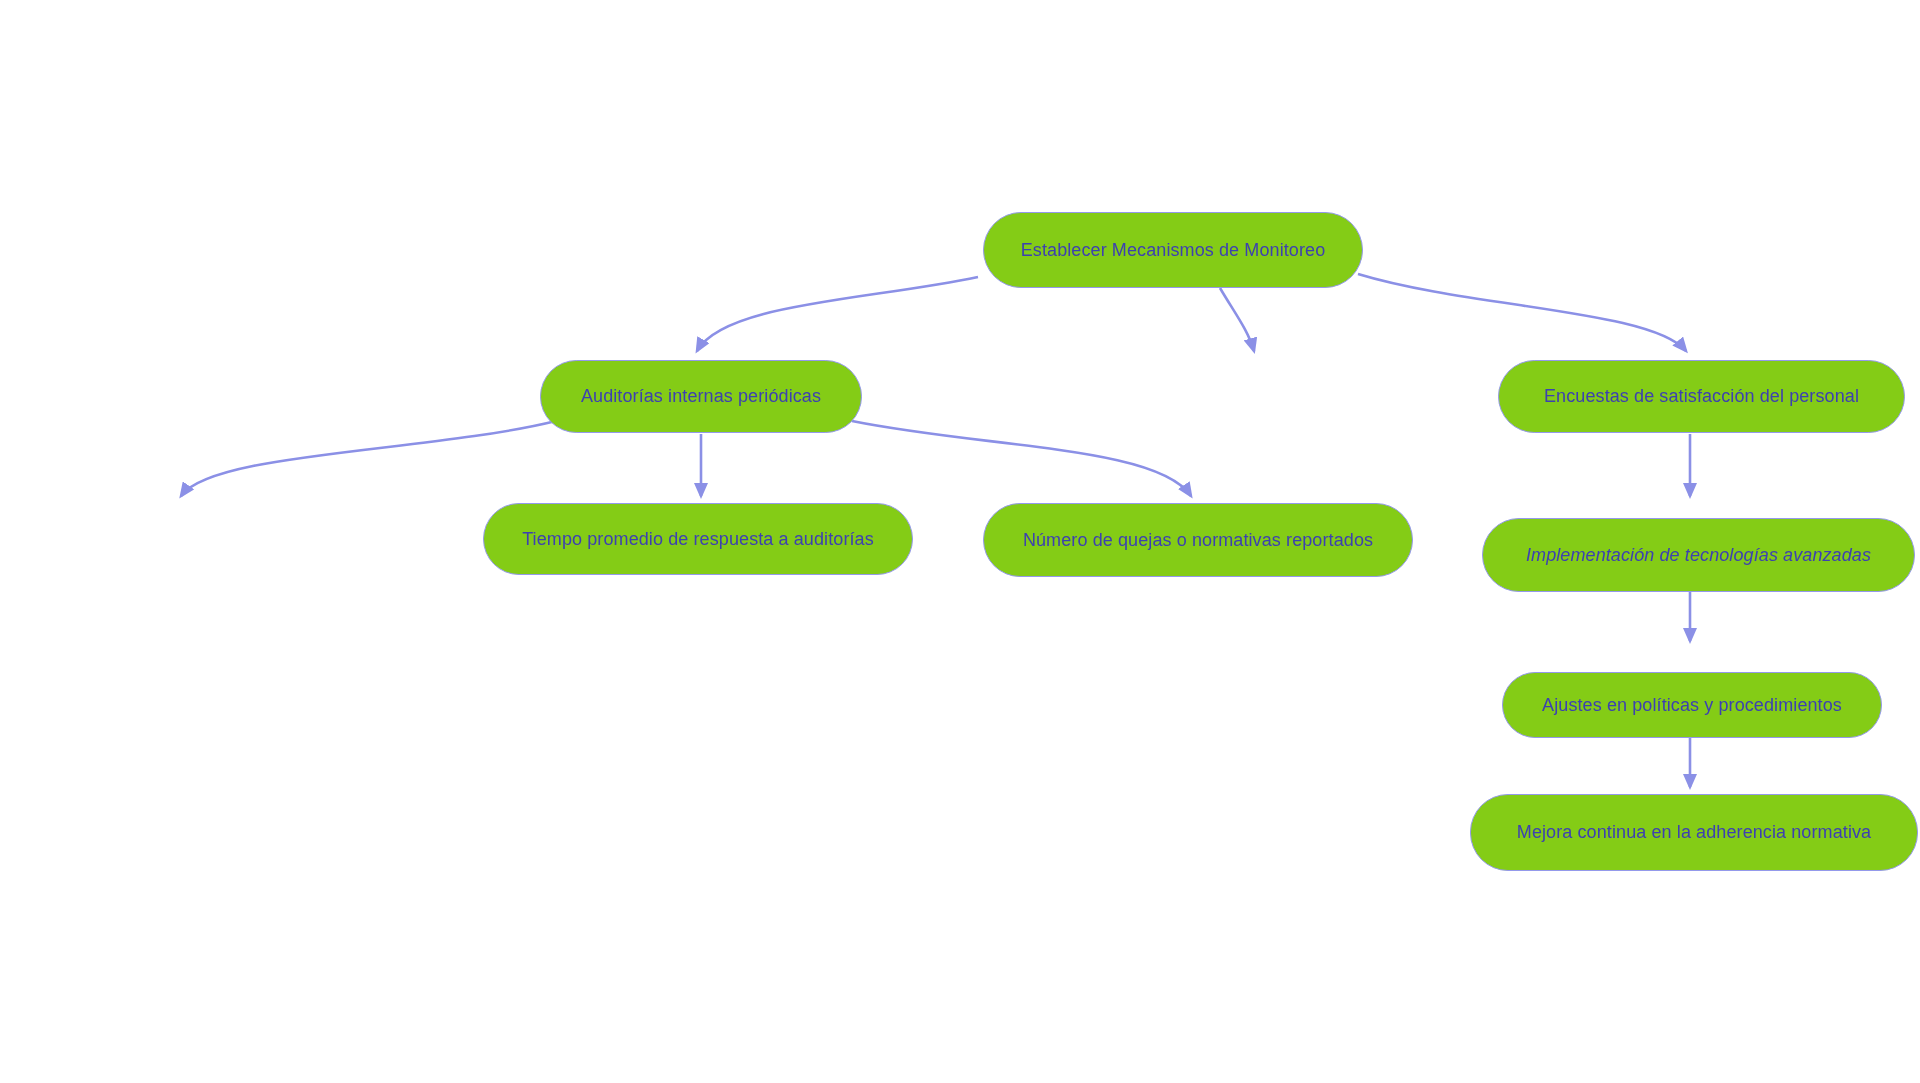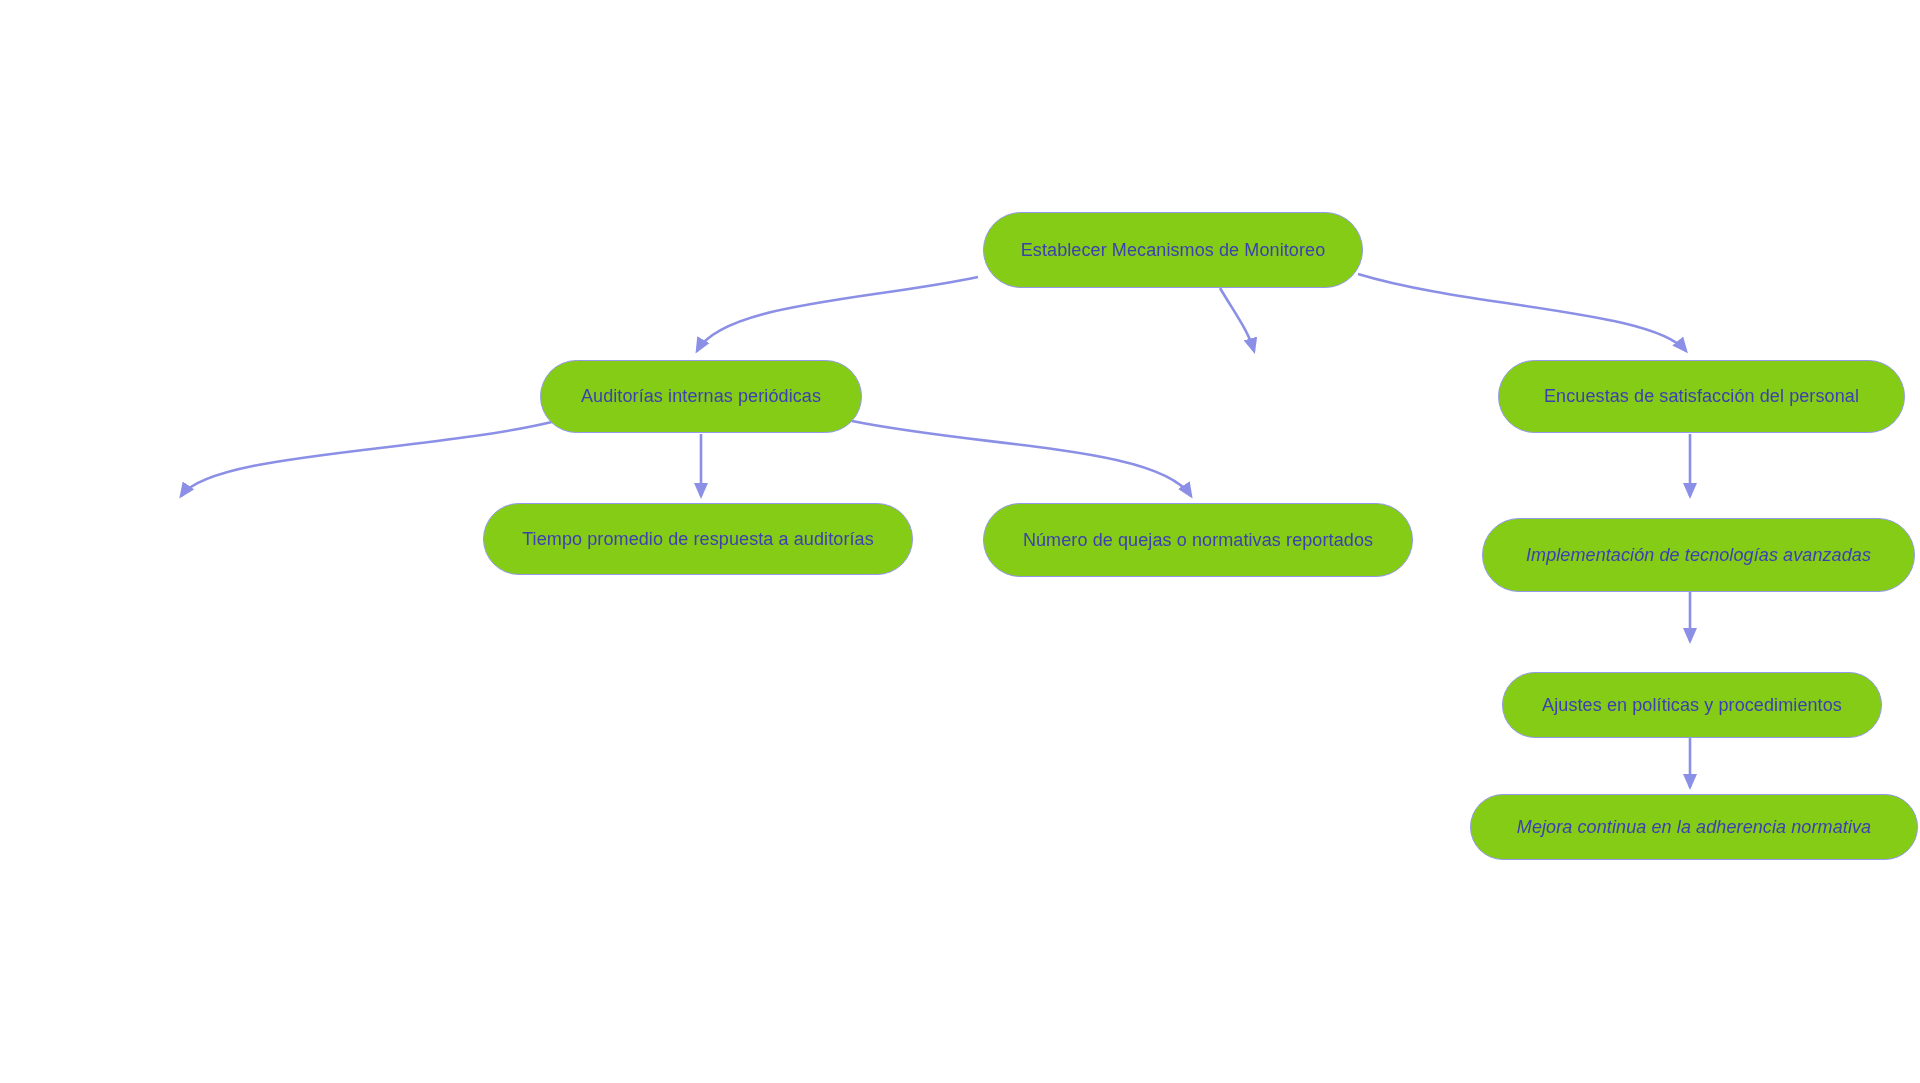--- a/index.html
+++ b/index.html
@@ -46,21 +46,21 @@
   
   #n-root            { left:  983px; top: 212px; width: 380px; height: 76px; }
   #n-auditorias      { left:  540px; top: 360px; width: 322px; height: 73px; }
   #n-revisiones      { left: 1065px; top: 360px; width: 370px; height: 73px; }
   #n-encuestas       { left: 1498px; top: 360px; width: 407px; height: 73px; }
   #n-porcentaje      { left:   10px; top: 503px; width: 402px; height: 74px; }
   #n-tiempo          { left:  483px; top: 503px; width: 430px; height: 72px; }
   #n-numero          { left:  983px; top: 503px; width: 430px; height: 74px; }
   #n-implementacion  { left: 1482px; top: 518px; width: 433px; height: 74px; font-style: italic; }
   #n-ajustes         { left: 1502px; top: 672px; width: 380px; height: 66px; }
-  #n-mejora          { left: 1470px; top: 794px; width: 448px; height: 66px; font-style: italic; }
+  #n-mejora          { left: 1470px; top: 794px; width: 448px; height: 77px; }
 </style>
 </head>
 <body>
 
 <div class="canvas">
 
   <svg class="edge-layer" width="1920" height="1083" viewBox="0 0 1920 1083">
     <defs>
       <marker id="arrowhead" viewBox="0 0 16 14" refX="13" refY="7" markerWidth="16" markerHeight="14" markerUnits="userSpaceOnUse" orient="auto">
         <path d="M0,0 L16,7 L0,14 Z" fill="#8b90e6"></path>

